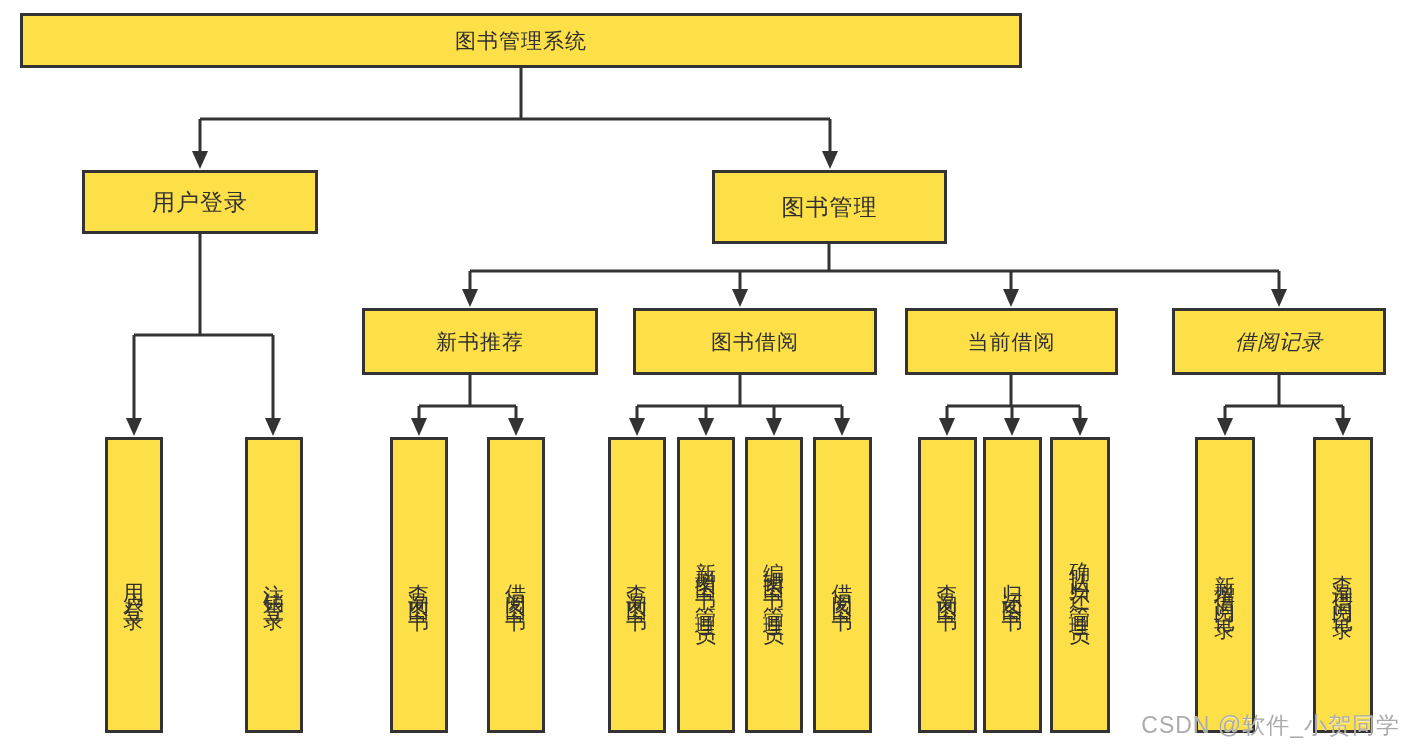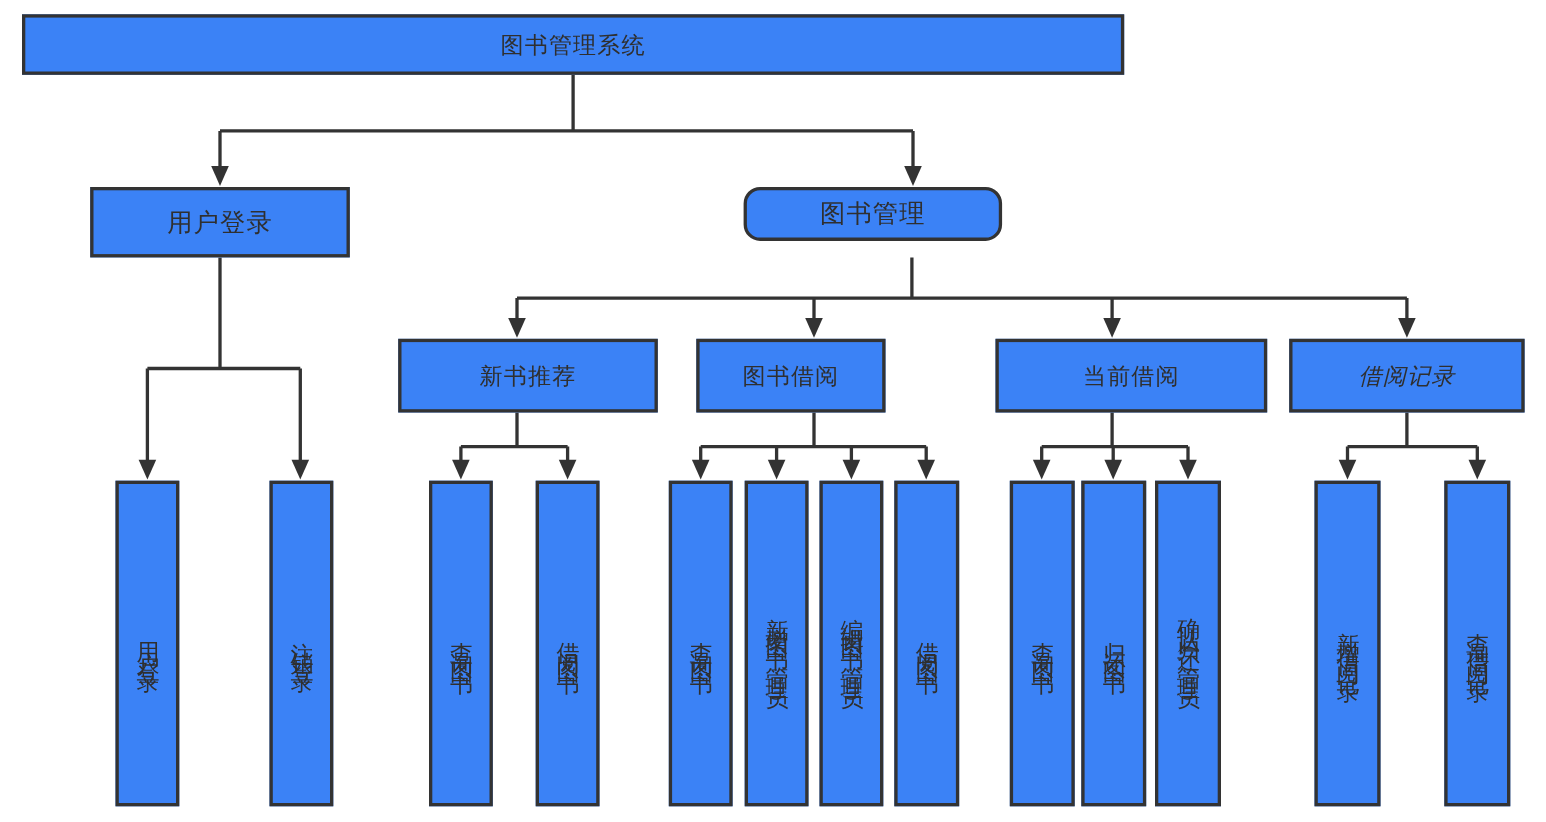--- a/index.html
+++ b/index.html
@@ -5,21 +5,21 @@
   html,body{margin:0;padding:0;}
   body{
     width:1405px;height:747px;position:relative;background:#ffffff;
     font-family:"Liberation Sans","DejaVu Sans",sans-serif;
     overflow:hidden;
   }
   #stage{position:absolute;left:0;top:0;width:1405px;height:747px;}
   svg.wires{position:absolute;left:0;top:0;z-index:0;}
   .box{
     position:absolute;z-index:1;box-sizing:border-box;
-    background:#3b82f6;border:3px solid #333333;
+    background:#fde047;border:3px solid #333333;
     display:flex;align-items:center;justify-content:center;
     color:#2f2f2f;
   }
   .hlabel{font-size:21px;letter-spacing:1px;white-space:nowrap;}
   .hlabel.big{font-size:21px;}
   .hlabel.l2{font-size:23px;}
   .vtext{
     writing-mode:vertical-rl;
     text-orientation:mixed;
     font-size:21px;line-height:1;letter-spacing:9px;
@@ -77,31 +77,31 @@
     </g>
   </svg>
 
   <div class="box" style="left:20px;top:13px;width:1002px;height:55px;">
     <span class="hlabel big">图书管理系统</span>
   </div>
 
   <div class="box" style="left:82px;top:170px;width:236px;height:64px;">
     <span class="hlabel l2">用户登录</span>
   </div>
-  <div class="box" style="left:676px;top:170px;width:235px;height:49px;border-radius:15px;">
+  <div class="box" style="left:712px;top:170px;width:235px;height:74px;">
     <span class="hlabel l2">图书管理</span>
   </div>
 
   <div class="box" style="left:362px;top:308px;width:236px;height:67px;">
     <span class="hlabel">新书推荐</span>
   </div>
-  <div class="box" style="left:633px;top:308px;width:172px;height:67px;">
+  <div class="box" style="left:633px;top:308px;width:244px;height:67px;">
     <span class="hlabel">图书借阅</span>
   </div>
-  <div class="box" style="left:905px;top:308px;width:247px;height:67px;">
+  <div class="box" style="left:905px;top:308px;width:213px;height:67px;">
     <span class="hlabel">当前借阅</span>
   </div>
   <div class="box" style="left:1172px;top:308px;width:214px;height:67px;font-style:italic;">
     <span class="hlabel">借阅记录</span>
   </div>
 
   <div class="box" style="left:105px;top:437px;width:58px;height:296px;">
     <span class="vtext">用户登录</span>
   </div>
   <div class="box" style="left:245px;top:437px;width:58px;height:296px;">
@@ -138,13 +138,14 @@
     <span class="vtext">确认归还（管理员）</span>
   </div>
 
   <div class="box" style="left:1195px;top:437px;width:60px;height:296px;">
     <span class="vtext">新增借阅记录</span>
   </div>
   <div class="box" style="left:1313px;top:437px;width:60px;height:296px;">
     <span class="vtext">查询借阅记录</span>
   </div>
 
+  <div class="watermark">CSDN @软件_小贺同学</div>
 </div>
 
 </body></html>

